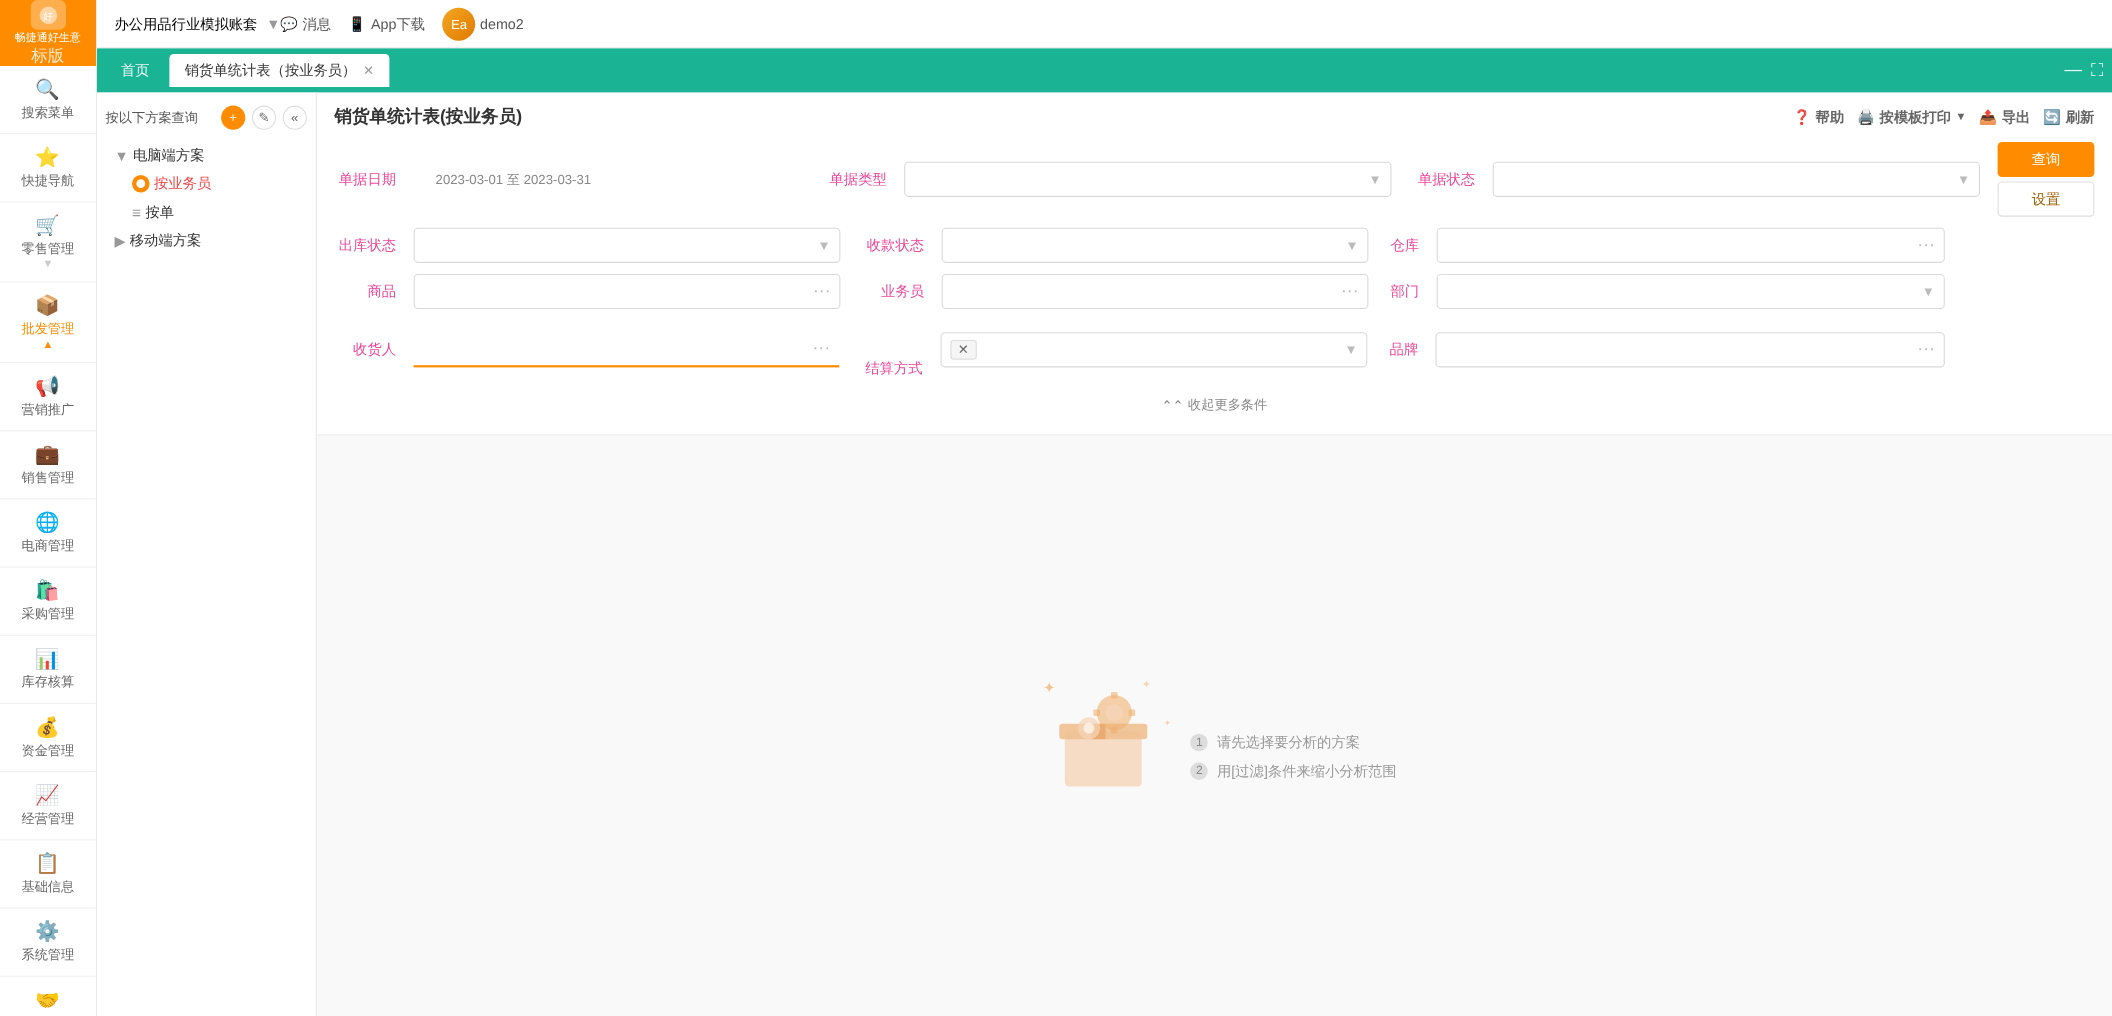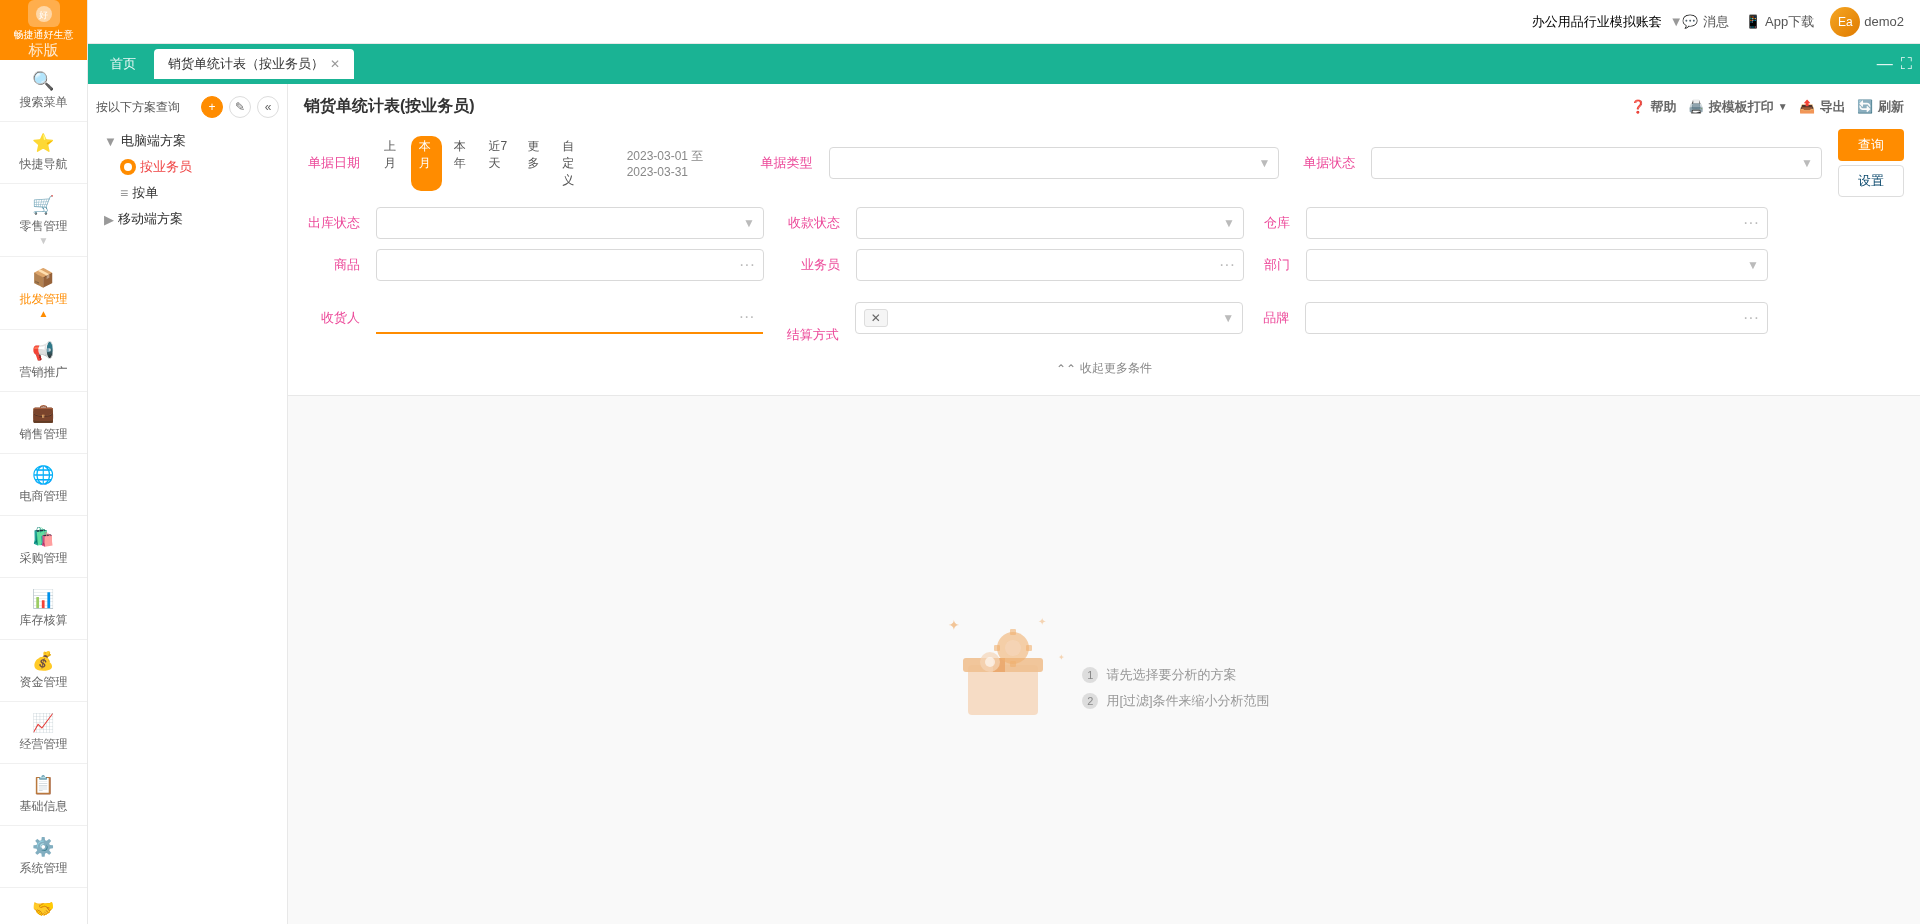--- a/index.html
+++ b/index.html
@@ -59,21 +59,21 @@
       flex-direction: column;
       overflow: hidden;
     }
 
     
     .topbar {
       height: 44px;
       background: #fff;
       display: flex;
       align-items: center;
-      justify-content: flex-end;
+      justify-content: flex-start;
       padding: 0 16px;
       border-bottom: 1px solid #e8e8e8;
     }
     .topbar-left {
       display: flex;
       align-items: center;
       gap: 8px;
     }
     .topbar-right {
       display: flex;
@@ -290,23 +290,23 @@
       color: white;
       border: none;
       padding: 6px 20px;
       border-radius: 4px;
       font-size: 13px;
       cursor: pointer;
       height: 32px;
     }
     .btn-setting {
       background: white;
-      color: #0c4a6e;
+      color: #a16207;
       border: 1px solid #ddd;
-      padding: 6px 16px;
+      padding: 6px 30px;
       border-radius: 4px;
       font-size: 13px;
       cursor: pointer;
       height: 32px;
     }
     .collapse-btn {
       text-align: center;
       padding: 6px;
       color: #888;
       font-size: 12px;
@@ -546,28 +546,20 @@
             <div class="action">
               <span>🔄</span>
               <span>刷新</span>
             </div>
           </div>
         </div>
 
         <div class="filter-row">
           <span class="filter-label">单据日期</span>
           <div style="display:flex;align-items:center;flex:1;gap:6px;">
-            <div class="date-btns">
-              <span class="date-btn">上月</span>
-              <span class="date-btn active">本月</span>
-              <span class="date-btn">本年</span>
-              <span class="date-btn">近7天</span>
-              <span class="date-btn">更多</span>
-              <span class="date-btn">自定义</span>
-            </div>
             <span class="date-range">2023-03-01 至 2023-03-31</span>
           </div>
           <span class="filter-label" style="min-width:60px;">单据类型</span>
           <div class="filter-field" style="flex:1.2;">
             <span></span>
             <span class="arrow">▼</span>
           </div>
           <span class="filter-label" style="min-width:60px;">单据状态</span>
           <div class="filter-field" style="flex:1.2;">
             <span></span>

